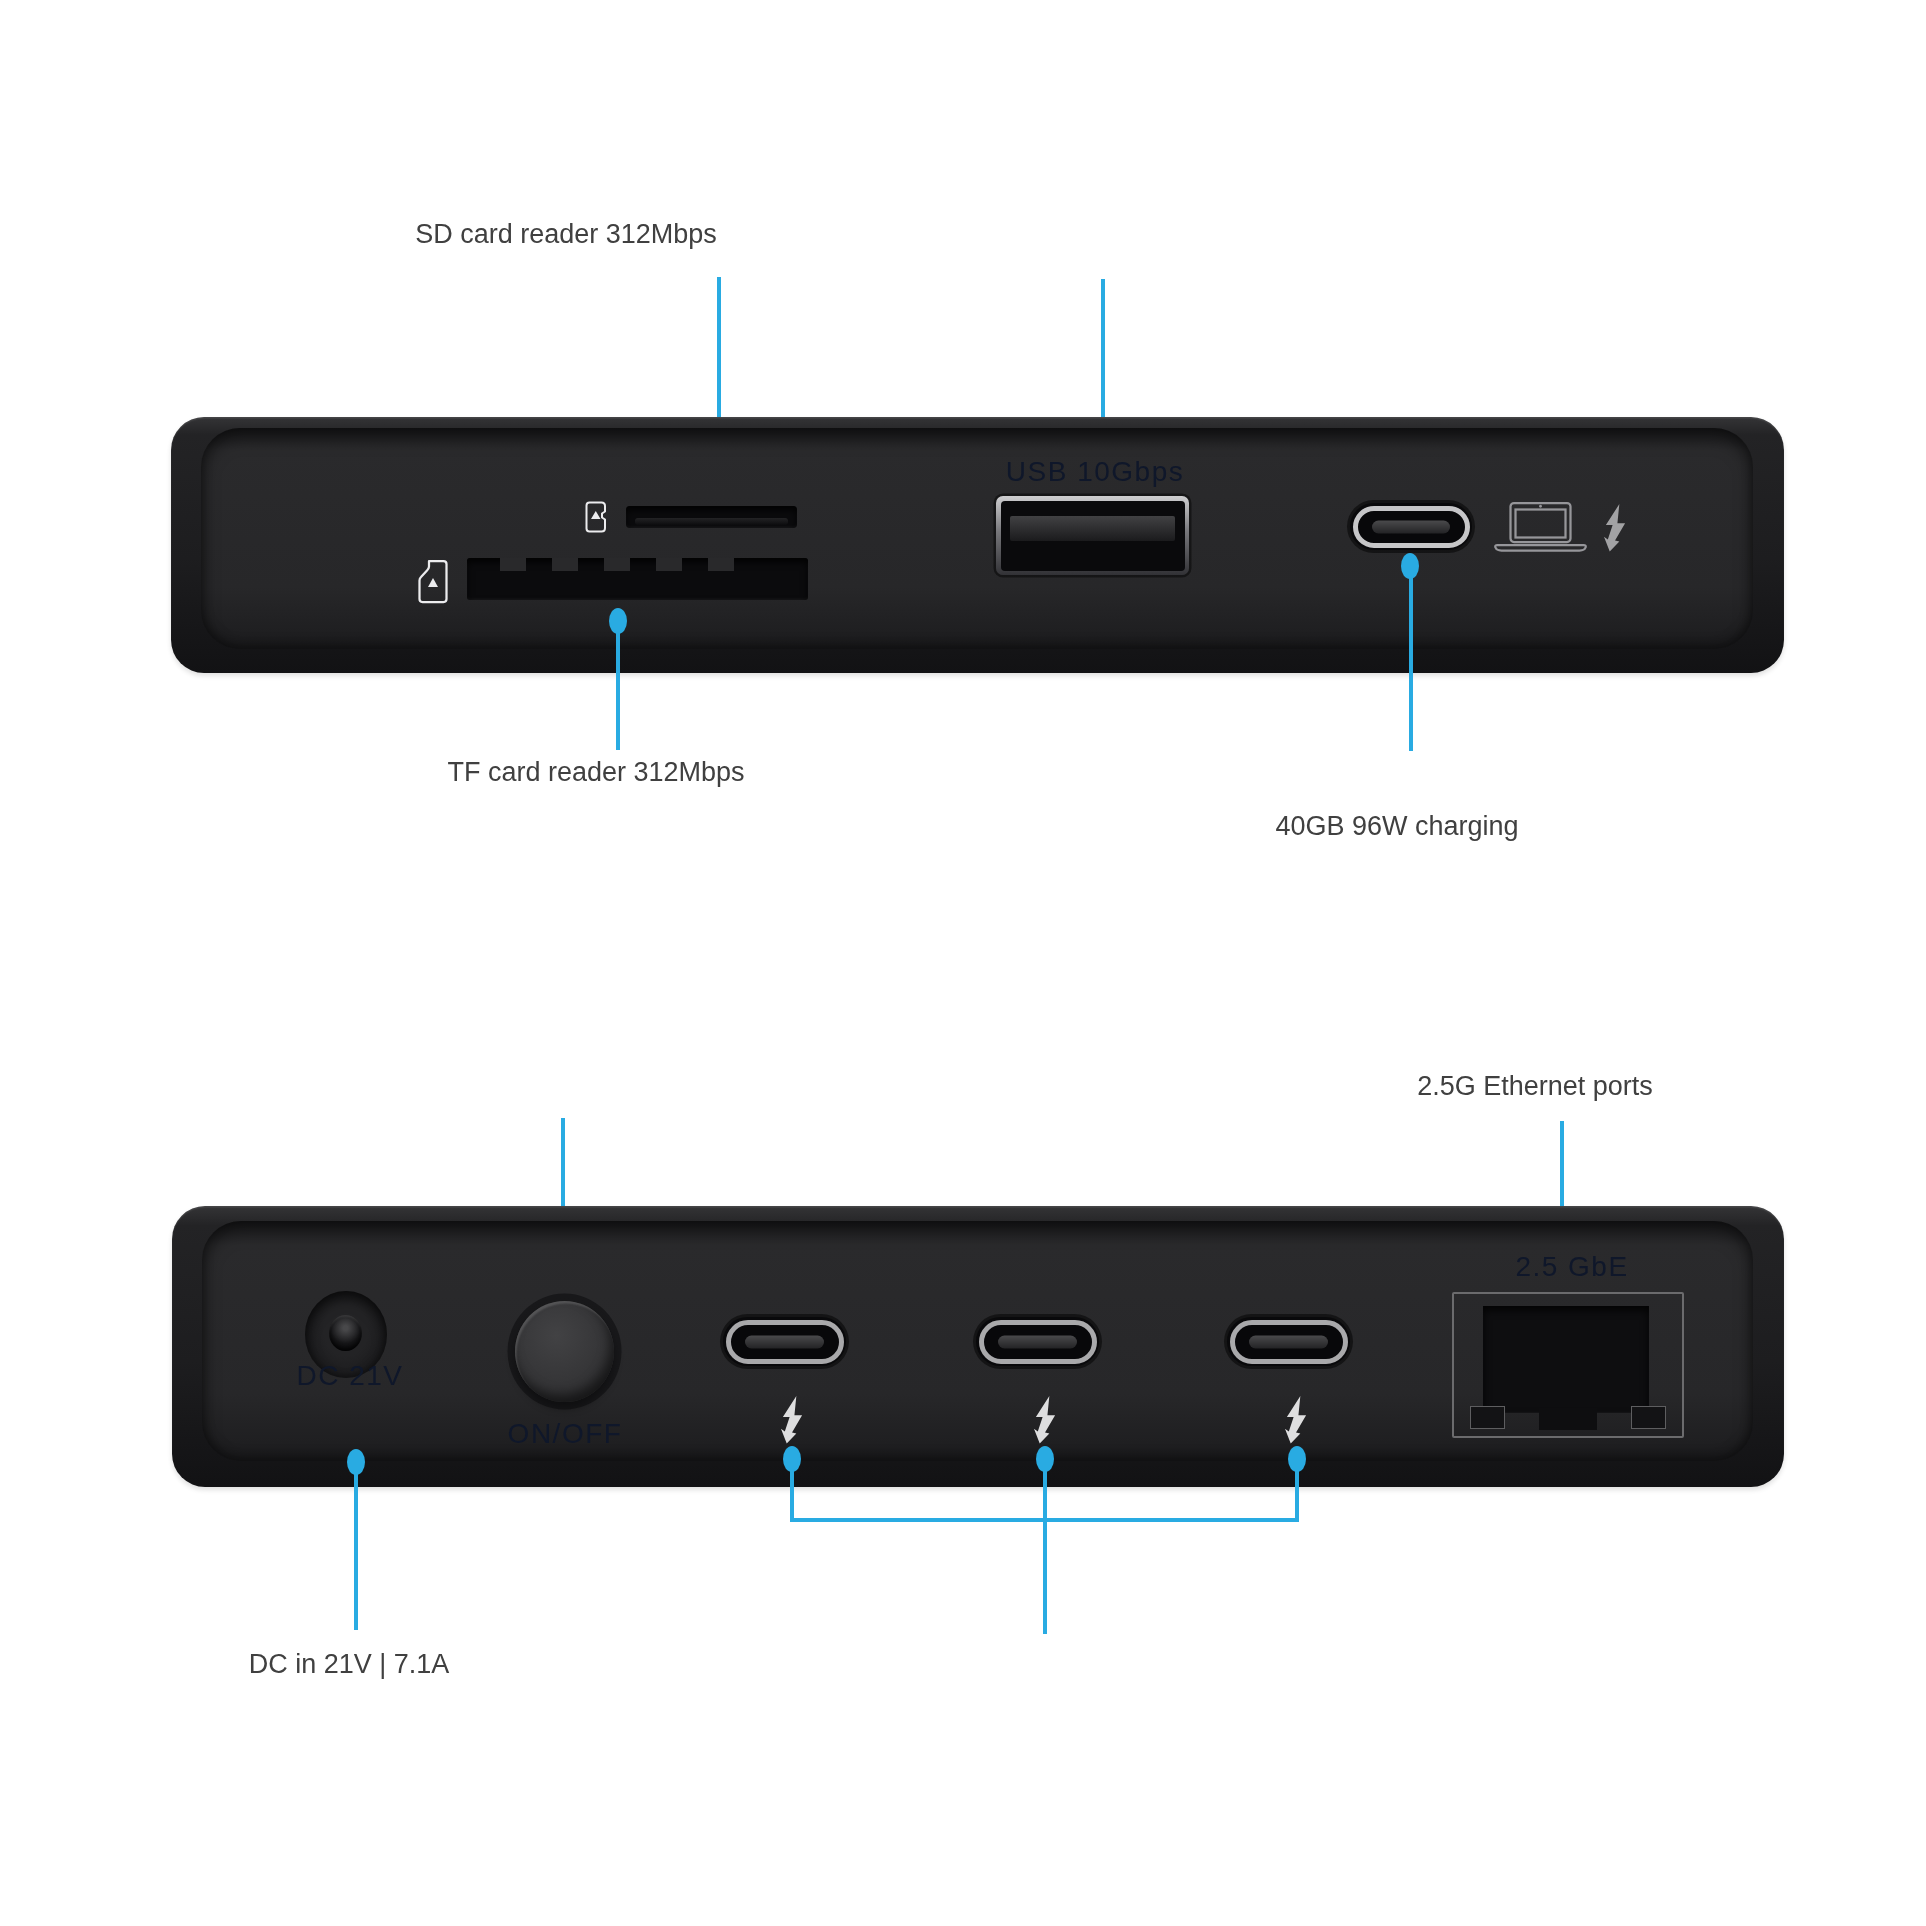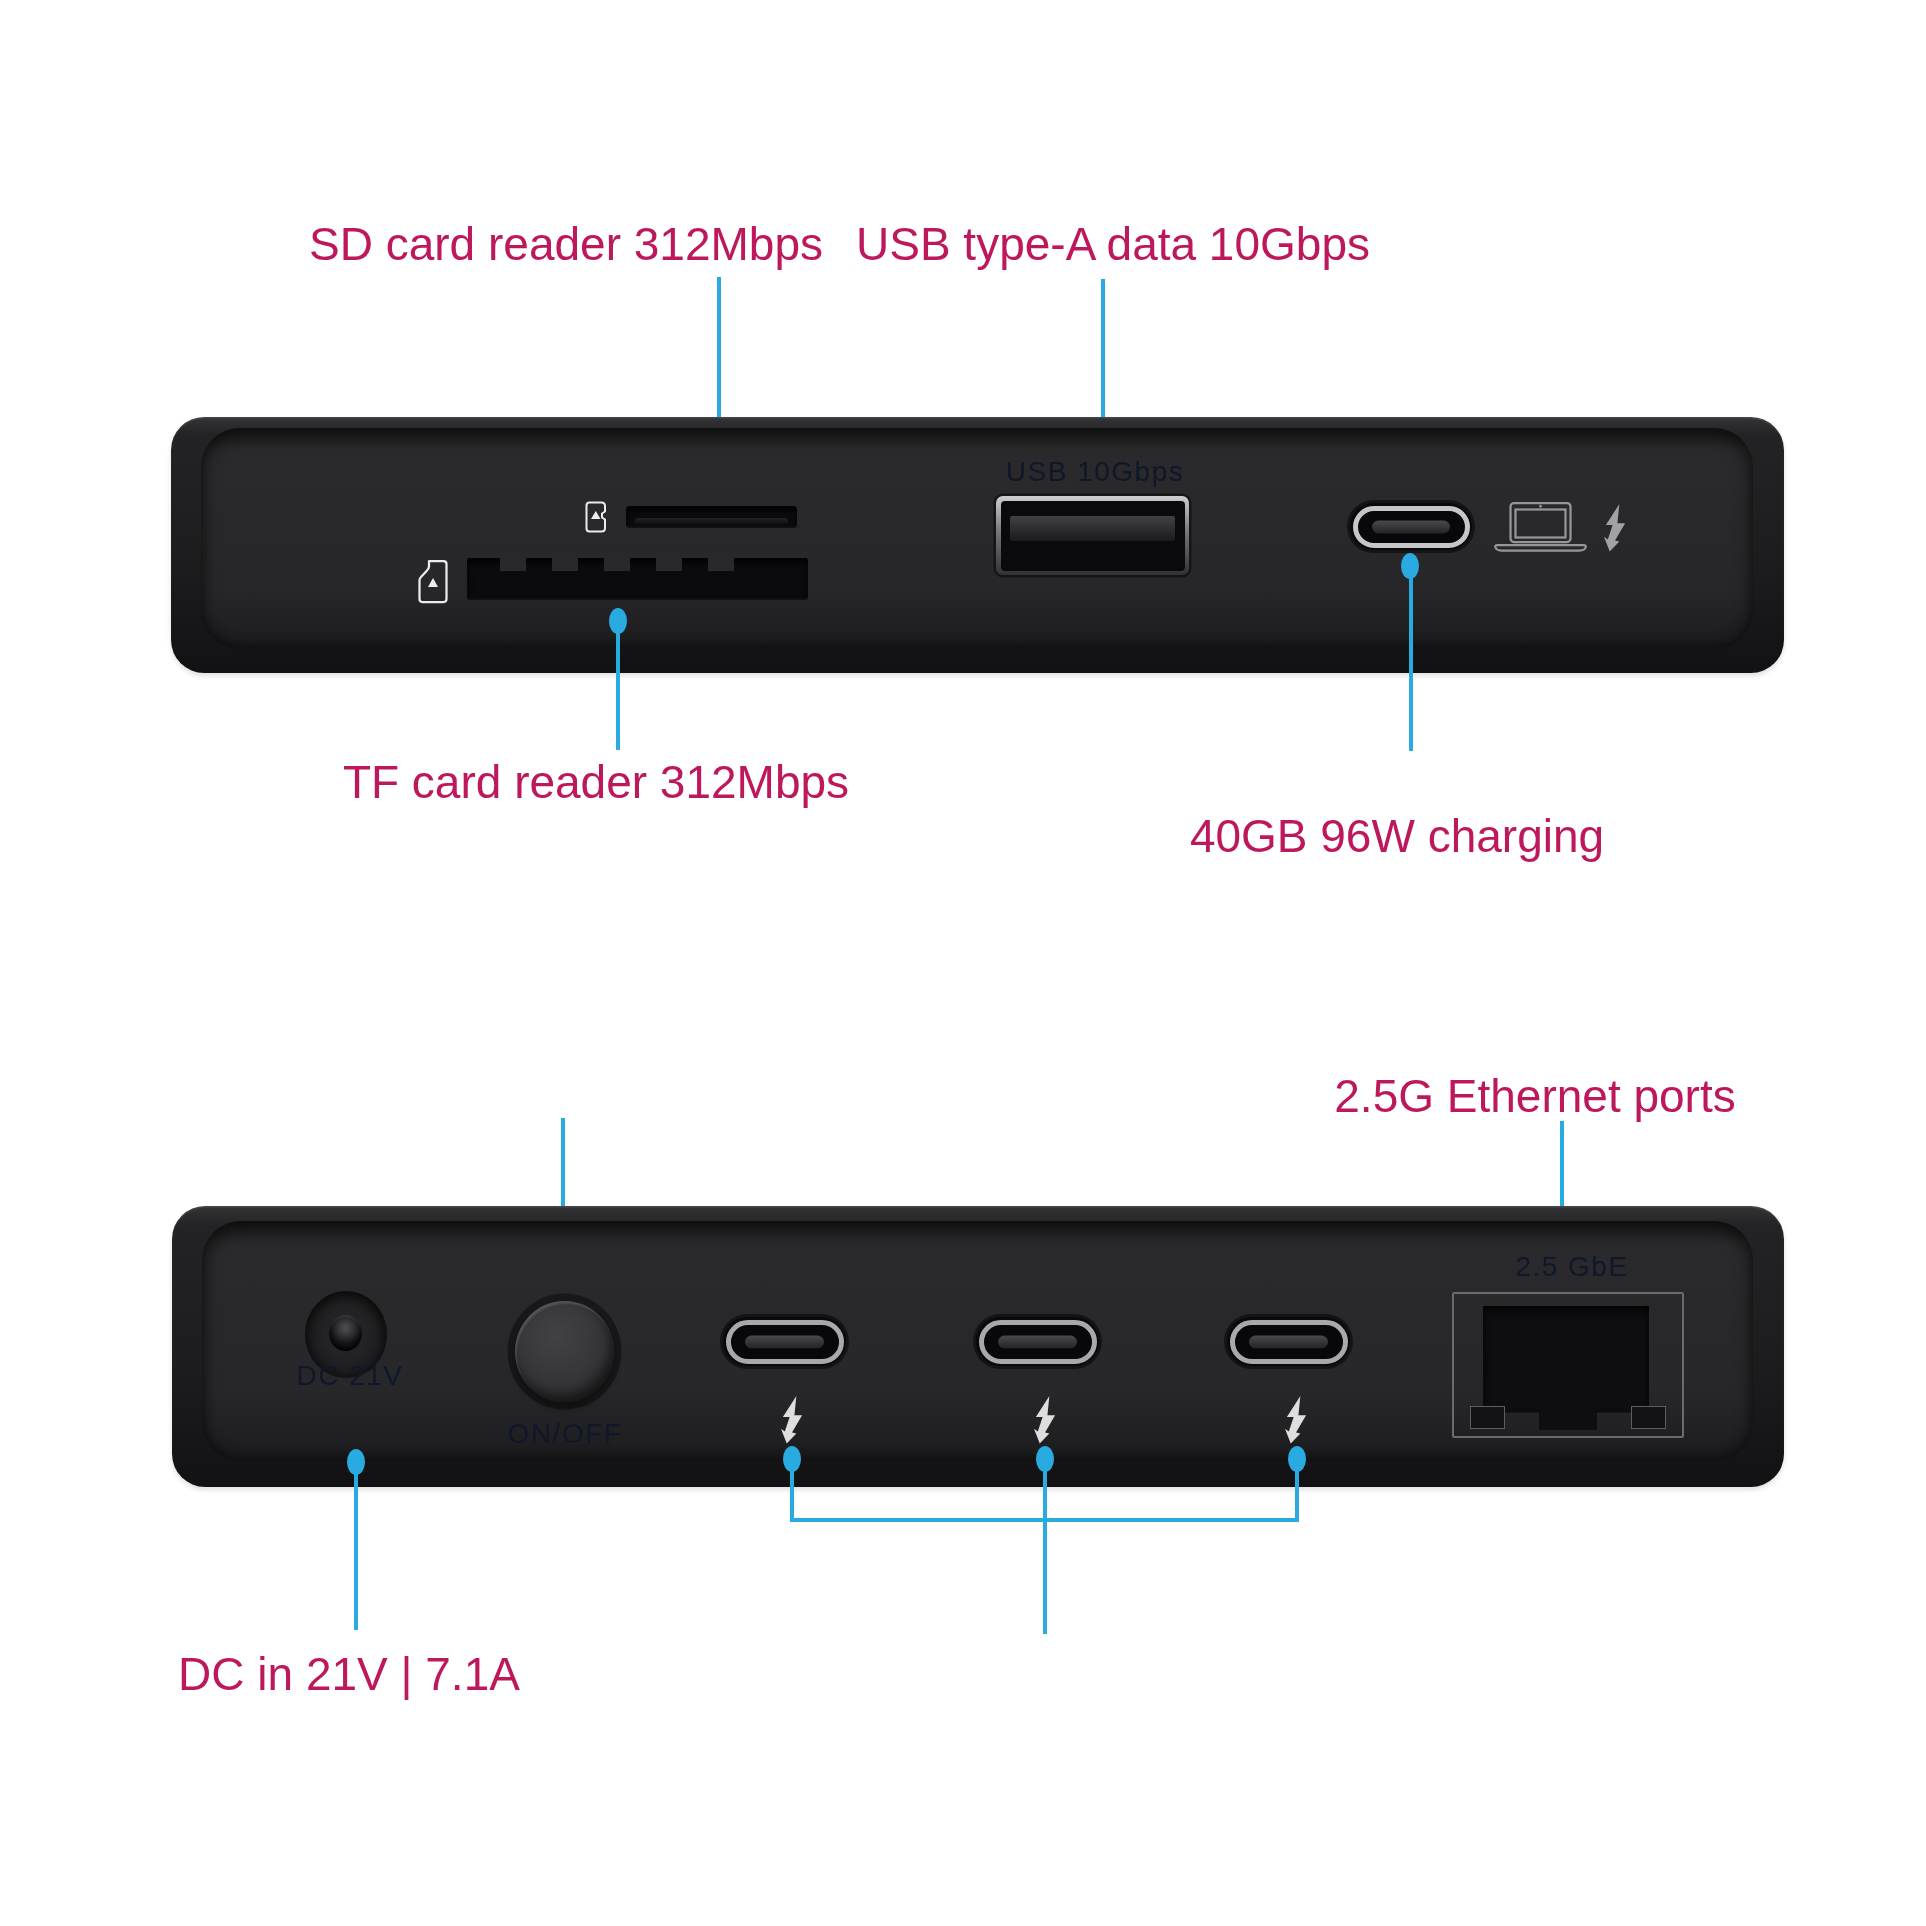--- a/index.html
+++ b/index.html
@@ -3,21 +3,21 @@
 <meta charset="utf-8">
 <style>
   html,body{margin:0;padding:0;background:#ffffff;}
   #canvas{position:relative;width:1926px;height:1926px;background:#ffffff;overflow:hidden;
           font-family:"Liberation Sans", sans-serif;}
 
   
   .cline{position:absolute;width:4px;background:#29ABE2;}
   .hline{position:absolute;height:4px;background:#29ABE2;}
   .cdot{position:absolute;width:18px;height:26px;border-radius:50%;background:#29ABE2;}
-  .callout-label{position:absolute;font-size:46px;line-height:1.12;color:#be185d;
+  .callout-label{position:absolute;font-size:27px;line-height:1.12;color:#404040;
                  white-space:nowrap;transform:translateX(-50%);}
 
   
   .printed{position:absolute;font-size:28px;letter-spacing:1.5px;color:#0f172a;
            white-space:nowrap;transform:translateX(-50%);}
 
   
   .device{position:absolute;border-radius:33px;
           background:linear-gradient(180deg,#343436 0%,#232325 7%,#1d1d1f 55%,#121214 100%);
           box-shadow:inset 0 1.5px 1.5px rgba(255,255,255,.10), 0 3px 5px rgba(0,0,0,.12);}
@@ -65,21 +65,20 @@
              box-shadow:inset 0 4px 9px rgba(0,0,0,.85), inset 0 -1px 2px rgba(255,255,255,.05);}
   .rj-notch{position:absolute;left:85px;top:114px;width:58px;height:22px;background:#0e0e10;}
   .rj-tab{position:absolute;top:112px;width:33px;height:21px;background:#131315;border:1.5px solid #5e5e60;}
 </style>
 </head>
 <body>
 
 <div id="canvas">
 
   <div class="callout-label" style="left:566px;top:219px">SD card reader 312Mbps</div>
-  <div class="callout-label" style="left:1113px;top:219px">USB type-A data 10Gbps</div>
 
   <div class="cline" style="left:717px;top:277px;height:187px"></div>
   <div class="cdot" style="left:710px;top:460px"></div>
   <div class="cline" style="left:1101px;top:279px;height:149px"></div>
   <div class="cdot" style="left:1094px;top:428px"></div>
 
   <div class="device" style="left:171px;top:417px;width:1613px;height:256px">
     <div class="recess" style="left:30px;top:11px;width:1552px;height:221px"></div>
   </div>
 

